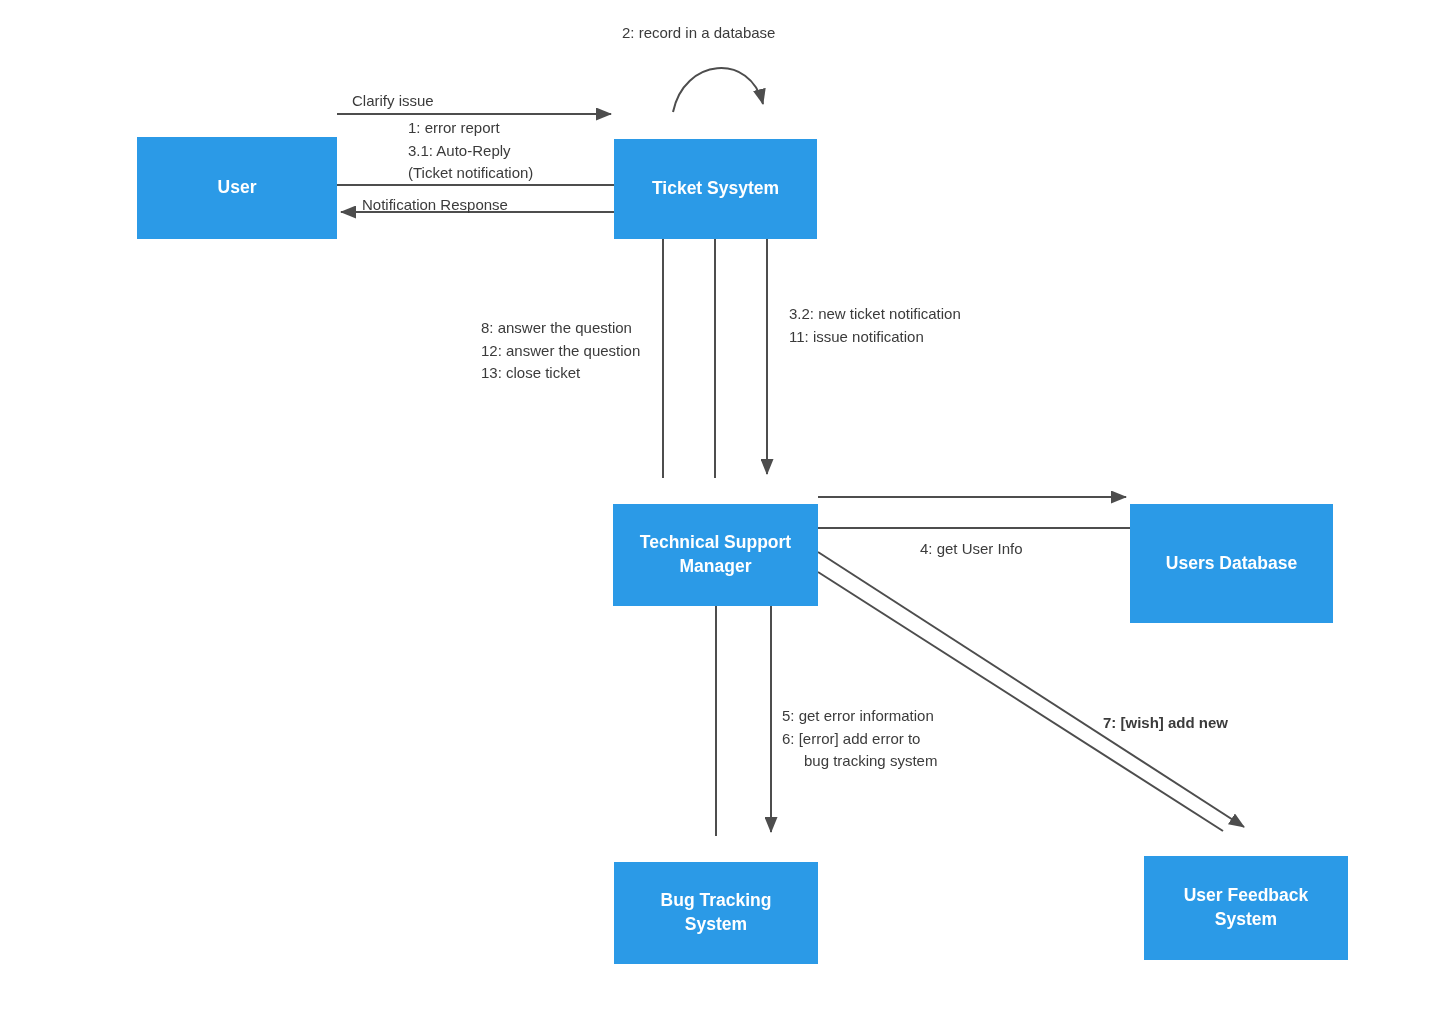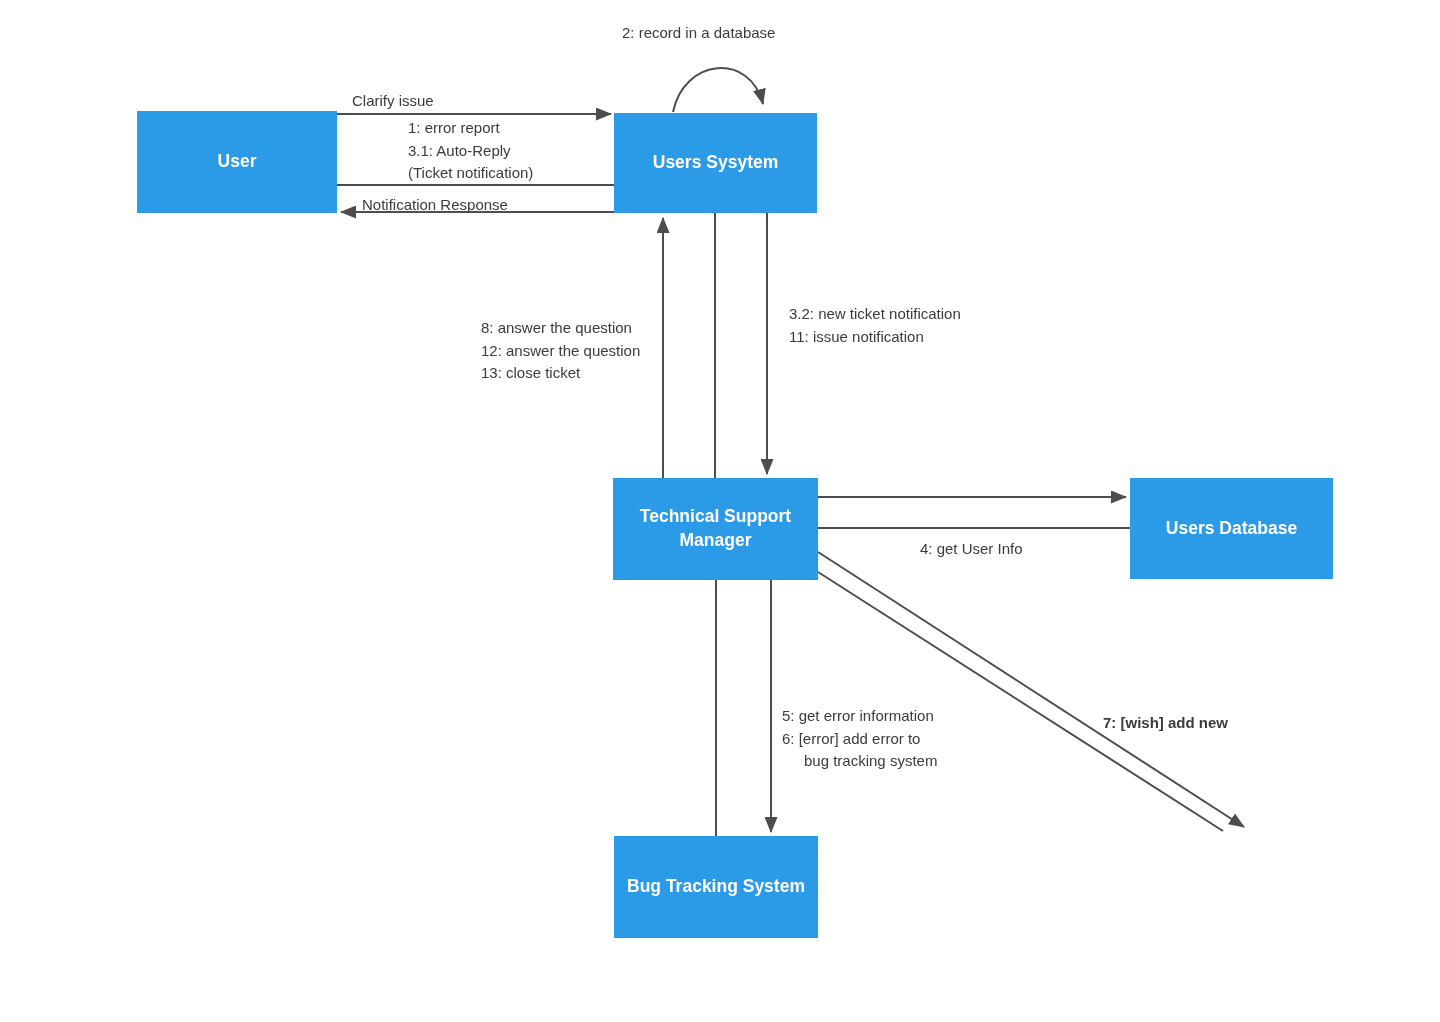--- a/index.html
+++ b/index.html
@@ -33,22 +33,23 @@
     position: absolute;
     background: var(--node-fill, #2b9ae7);
     color: var(--node-text, #ffffff);
     display: flex;
     align-items: center;
     justify-content: center;
     text-align: center;
     font-size: 17.5px;
     font-weight: bold;
     line-height: 1.35;
-    padding: 0 2px;
+    padding: 0 14px;
     box-sizing: border-box;
+    margin-top: 26px;
   }
   .msg {
     position: absolute;
     color: var(--label-text, #3b3b3b);
     font-size: 15px;
     line-height: 22.5px;
     white-space: nowrap;
   }
   .msg .indent {
     margin-left: 22px;
@@ -91,35 +92,38 @@
     <path d="M 818 552 L 1244 827" marker-end="url(#arrowhead)"></path>
 
     <path d="M 818 572 L 1223 831"></path>
   </svg>
 
   <div class="node" style="left:137px; top:111px; width:200px; height:102px;">
     <span>User</span>
   </div>
 
   <div class="node" style="left:614px; top:113px; width:203px; height:100px;">
-    <span>Users Sysytem</span>
+    <span>Ticket Sysytem</span>
   </div>
 
   <div class="node" style="left:613px; top:478px; width:205px; height:102px;">
     <span>Technical Support Manager</span>
   </div>
 
-  <div class="node" style="left:1130px; top:478px; width:203px; height:101px;">
+  <div class="node" style="left:1130px; top:478px; width:203px; height:119px;">
     <span>Users Database</span>
   </div>
 
   <div class="node" style="left:614px; top:836px; width:204px; height:102px;">
     <span>Bug Tracking System</span>
   </div>
 
+  <div class="node" style="left:1144px; top:830px; width:204px; height:104px;">
+    <span>User Feedback System</span>
+  </div>
 
   <div class="msg" style="left:622px; top:22px;">2: record in a database</div>
 
   <div class="msg" style="left:352px; top:90px;">Clarify issue</div>
 
   <div class="msg" style="left:408px; top:117px;">
     <div>1: error report</div>
     <div>3.1: Auto-Reply</div>
     <div>(Ticket notification)</div>
   </div>

